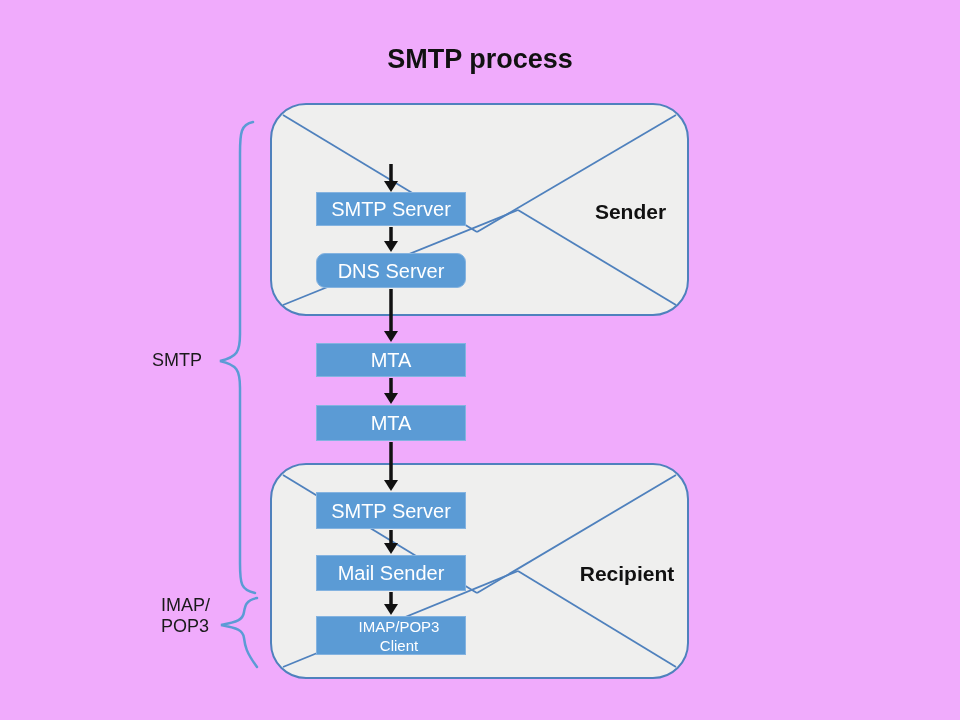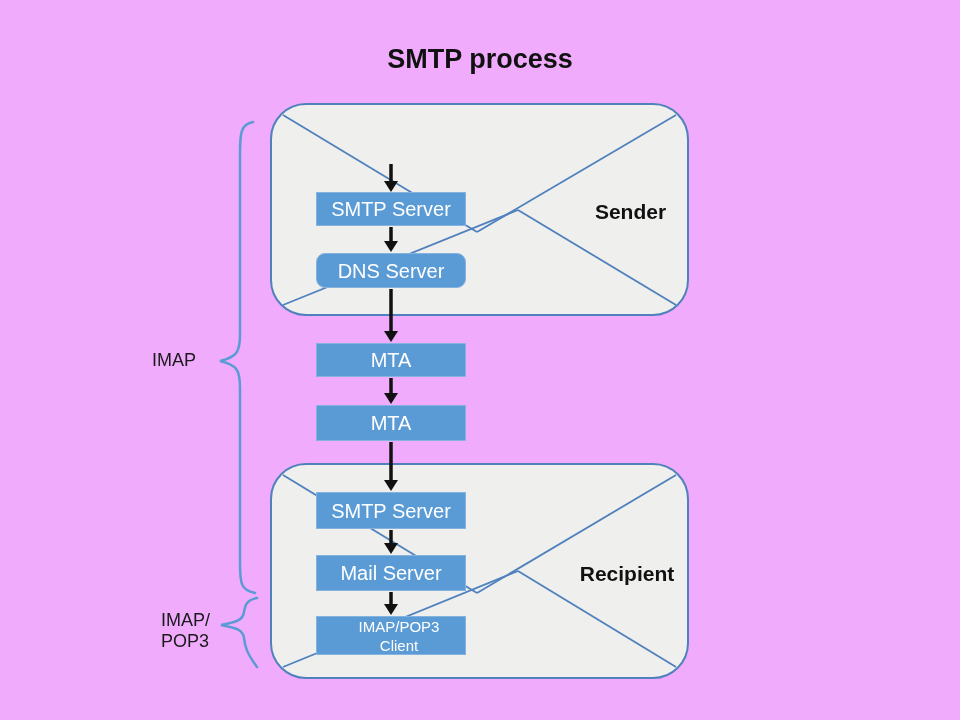--- a/index.html
+++ b/index.html
@@ -68,33 +68,33 @@
   <div class="abs node" style="top:343px;height:34px;">
     <span>MTA</span>
   </div>
   <div class="abs node" style="top:405px;height:36px;">
     <span>MTA</span>
   </div>
   <div class="abs node" style="top:492px;height:37px;">
     <span>SMTP Server</span>
   </div>
   <div class="abs node" style="top:555px;height:36px;">
-    <span>Mail Server</span>
+    <span>Mail Sender</span>
   </div>
   <div class="abs node" style="top:616px;height:39px;">
     <span class="small-line">IMAP/POP3</span>
     <span class="small-line">Client</span>
   </div>
 
   <div class="abs env-label" style="left:568px;top:200px;width:125px;">Sender</div>
   <div class="abs env-label" style="left:558px;top:562px;width:138px;">Recipient</div>
 
-  <div class="abs side-label" style="left:152px;top:350px;">IMAP</div>
+  <div class="abs side-label" style="left:152px;top:350px;">SMTP</div>
   <div class="abs side-label" style="left:161px;top:595px;">
-    <span style="display:block;margin-top:15px;">IMAP/</span>
+    <span style="display:block;">IMAP/</span>
     <span style="display:block;">POP3</span>
   </div>
 
   <svg class="abs" id="arrow-layer" width="960" height="720" viewBox="0 0 960 720">
     <g stroke="#111111" stroke-width="3.5" fill="#111111">
       <g>
         <line x1="391" y1="164" x2="391" y2="182"></line>
           <polygon points="384,181 398,181 391,192" stroke="none"></polygon>
       </g>
       <g>

